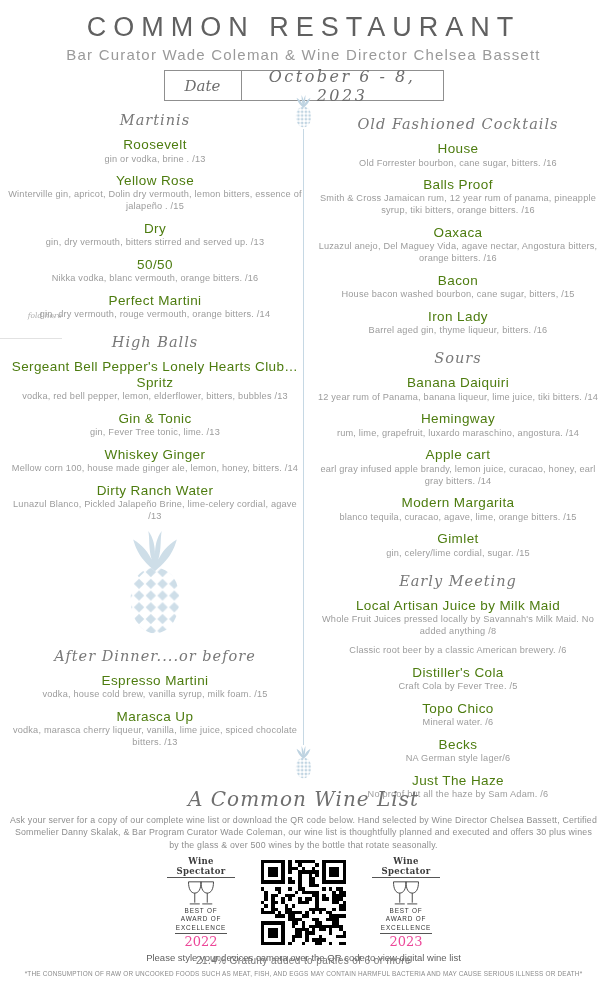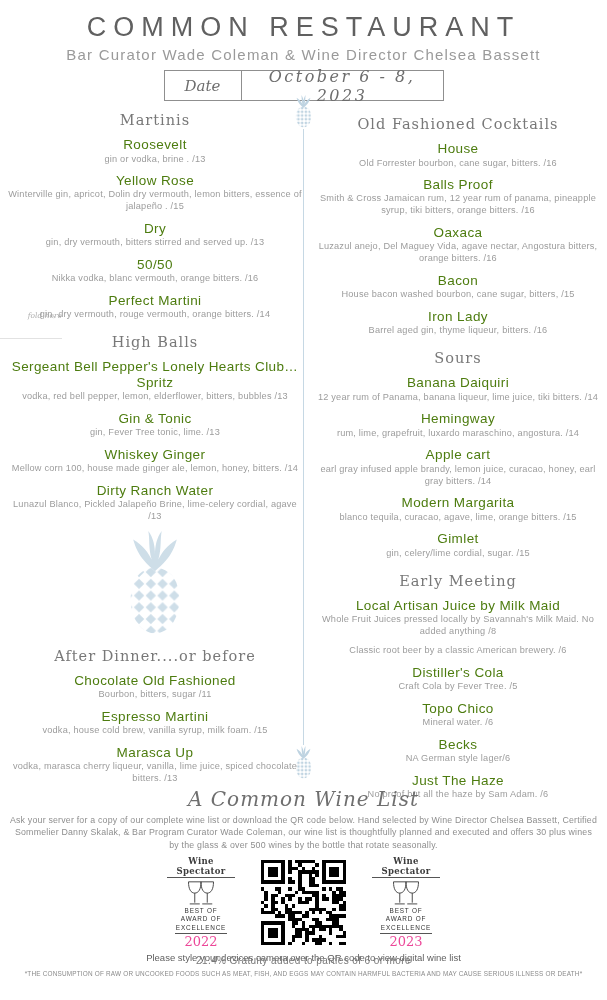--- a/index.html
+++ b/index.html
@@ -21,21 +21,21 @@
   .pineapple{color:#bed3e1;}
   .pineapple svg{display:block;width:100%;height:100%;}
   #pineapple-top{position:absolute;left:291px;top:95px;width:25px;height:33px;}
   #divider-line{position:absolute;left:303px;top:129px;width:1px;height:616px;background:#c6d8e4;}
   #pineapple-bottom{position:absolute;left:291px;top:746px;width:25px;height:33px;}
   #watermark{width:96px;height:104px;margin:4px auto 2px;opacity:.75;}
 
   
   #left-col{position:absolute;top:112px;left:8px;width:294px;text-align:center;}
   #right-col{position:absolute;top:116px;left:312px;width:292px;text-align:center;}
-  .section-heading{font-family:"DejaVu Serif",serif;font-size:14.5px;color:#787878;
+  .section-heading{font-family:"DejaVu Serif",serif;font-style:italic;font-size:14.5px;color:#787878;
                    letter-spacing:1px;margin:13px 0 9px;}
   #left-col .section-heading:first-child,#right-col .section-heading:first-child{margin-top:0;}
   .menu-item{margin-bottom:7.5px;}
   .item-name{font-size:13.5px;color:#4d7c0f;letter-spacing:.4px;line-height:1.15;}
   .item-desc{font-size:9.2px;color:#9c9c9c;line-height:1.3;margin-top:1px;letter-spacing:.2px;}
 
   
   #fold-note{position:absolute;left:0;top:311px;width:62px;border-bottom:1px solid #e2e2e2;
              text-align:right;font-family:"DejaVu Serif",serif;font-style:italic;
              font-size:7.5px;color:#b0b0b0;padding-bottom:18px;}
@@ -159,24 +159,20 @@
               <path d="M20 22 C29.5 22 34.5 30 34.5 41 C34.5 52.5 28 61 20 61 C12 61 5.5 52.5 5.5 41 C5.5 30 10.5 22 20 22 Z"></path>
             </clipPath>
           </defs>
           <path d="M20 24 C16 20 10 16 7 5 C13 8.5 16 13 18 17 C16 10 17 5 16 0 C19 4 20 9 20 14 C20 9 21 4 24 0 C23 5 24 10 22 17 C24 13 27 8.5 33 5 C30 16 24 20 20 24 Z" fill="currentColor"></path>
           <g clip-path="url(#pclip)">
             <rect x="0" y="18" width="40" height="46" fill="url(#ppat)"></rect>
           </g>
         </svg>
       </div>
       <div class="section-heading">After Dinner....or before</div>
-      <div class="menu-item">
-        <div class="item-name">Chocolate Old Fashioned</div>
-        <div class="item-desc">Bourbon, bitters, sugar /11</div>
-      </div>
       <div class="menu-item">
         <div class="item-name">Espresso Martini</div>
         <div class="item-desc">vodka, house cold brew, vanilla syrup, milk foam. /15</div>
       </div>
       <div class="menu-item">
         <div class="item-name">Marasca Up</div>
         <div class="item-desc">vodka, marasca cherry liqueur, vanilla, lime juice, spiced chocolate bitters. /13</div>
       </div>
     </div>
   <div id="right-col">

